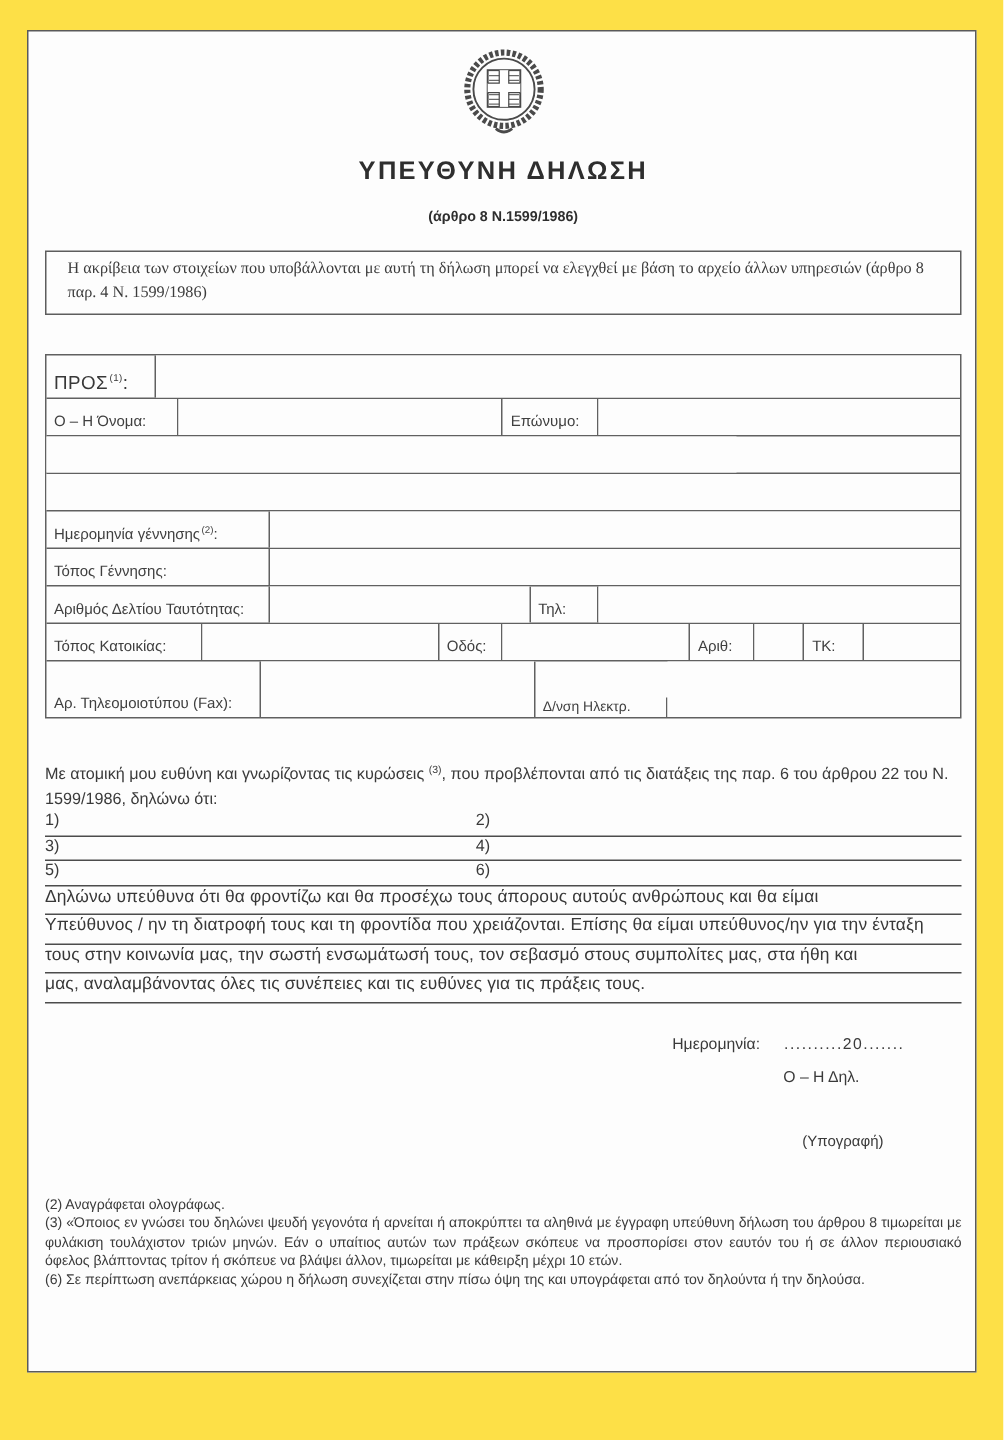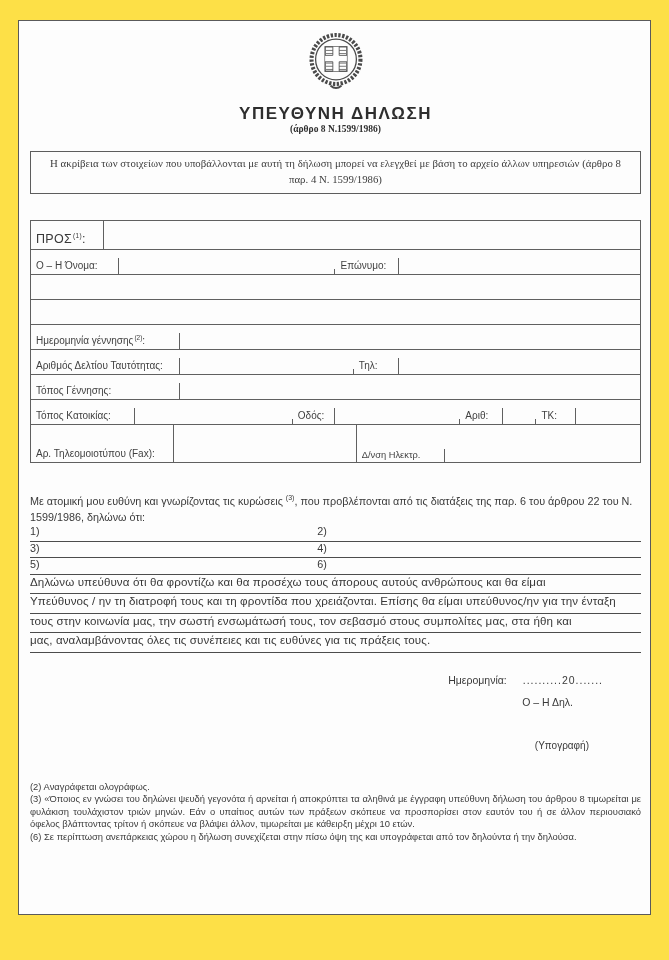--- a/index.html
+++ b/index.html
@@ -9,42 +9,42 @@
   }
   .page-border{
     position:absolute;left:18px;top:20px;width:633px;height:895px;
     border:1.6px solid #5a5a5a;box-sizing:border-box;background:#fdfdfd;
   }
   .content{position:absolute;left:30px;top:20px;width:611px;}
 
   
   .emblem-wrap{text-align:center;margin-top:11px;height:66px;}
   .title{text-align:center;font-size:17px;font-weight:bold;letter-spacing:1.5px;color:#2e2e2e;margin-top:7px;}
-  .subtitle{text-align:center;font-size:9.5px;font-weight:bold;color:#2e2e2e;margin-top:0;font-family:Liberation Serif, serif;}
+  .subtitle{text-align:center;font-size:9.5px;font-weight:bold;color:#2e2e2e;margin-top:15px;}
 
   
   .notice{
     margin-top:17px;border:1.4px solid #5d5d5d;padding:4px 14px 6px 14px;
     font-family:"Liberation Serif",serif;font-size:10.8px;line-height:1.45;
-    text-align:center;color:#3c3c3c;box-sizing:border-box;
+    text-align:left;color:#3c3c3c;box-sizing:border-box;
   }
 
   
   .ftable{margin-top:26px;border:1.3px solid #606060;box-sizing:border-box;}
   .frow{display:flex;border-bottom:1px solid #606060;box-sizing:border-box;}
   .frow:last-child{border-bottom:none;}
   .fcell{
     border-right:1px solid #606060;box-sizing:border-box;
     display:flex;align-items:flex-end;padding:2px 4px 3px 5px;
     font-size:10px;color:#3f3f3f;overflow:hidden;white-space:nowrap;
   }
   .fcell:last-child{border-right:none;}
   .fcell.field{background:#fdfdfd;}
   .fcell sup{font-size:6.5px;line-height:1;margin-left:1px;}
-  .h-std{height:25px;align-items:flex-end;}
+  .h-std{height:25px;}
   .h-pros{height:29px;}
   .h-fax{height:37px;}
   .pros-label{font-size:12.5px;letter-spacing:.3px;color:#383838;}
   .email-label{white-space:normal;align-items:flex-start;font-size:9.3px;line-height:1.15;padding-top:1px;margin-top:24px;}
 
   
   .preamble{margin-top:30px;font-size:10.8px;line-height:1.45;color:#3a3a3a;}
   .preamble sup{font-size:7px;}
   .uline{border-bottom:1.2px solid #4c4c4c;}
   .host-line{margin-top:6px;font-size:11px;height:17px;white-space:nowrap;overflow:hidden;}
@@ -126,28 +126,28 @@
       <div class="frow h-std">
         <div class="fcell field" style="width:75.5%"></div>
       </div>
       <div class="frow h-std">
         <div class="fcell" style="width:24.5%">
           <span><span>Ημερομηνία γέννησης</span><sup>(2)</sup><span>:</span></span>
         </div>
         <div class="fcell field" style="width:75.5%"></div>
       </div>
       <div class="frow h-std">
+        <div class="fcell" style="width:24.5%">Τόπος Γέννησης:</div>
+        <div class="fcell field" style="width:75.5%"></div>
+      </div>
+      <div class="frow h-std">
         <div class="fcell" style="width:24.5%">Αριθμός Δελτίου Ταυτότητας:</div>
         <div class="fcell field" style="width:28.5%"></div>
         <div class="fcell" style="width:7.5%">Τηλ:</div>
         <div class="fcell field" style="width:39.5%"></div>
-      </div>
-      <div class="frow h-std">
-        <div class="fcell" style="width:24.5%">Τόπος Γέννησης:</div>
-        <div class="fcell field" style="width:75.5%"></div>
       </div>
       <div class="frow h-std">
         <div class="fcell" style="width:17%">Τόπος Κατοικίας:</div>
         <div class="fcell field" style="width:26%"></div>
         <div class="fcell" style="width:7%">Οδός:</div>
         <div class="fcell field" style="width:20.5%"></div>
         <div class="fcell" style="width:7%">Αριθ:</div>
         <div class="fcell field" style="width:5.5%"></div>
         <div class="fcell" style="width:6.5%">ΤΚ:</div>
         <div class="fcell field" style="width:10.5%"></div>

